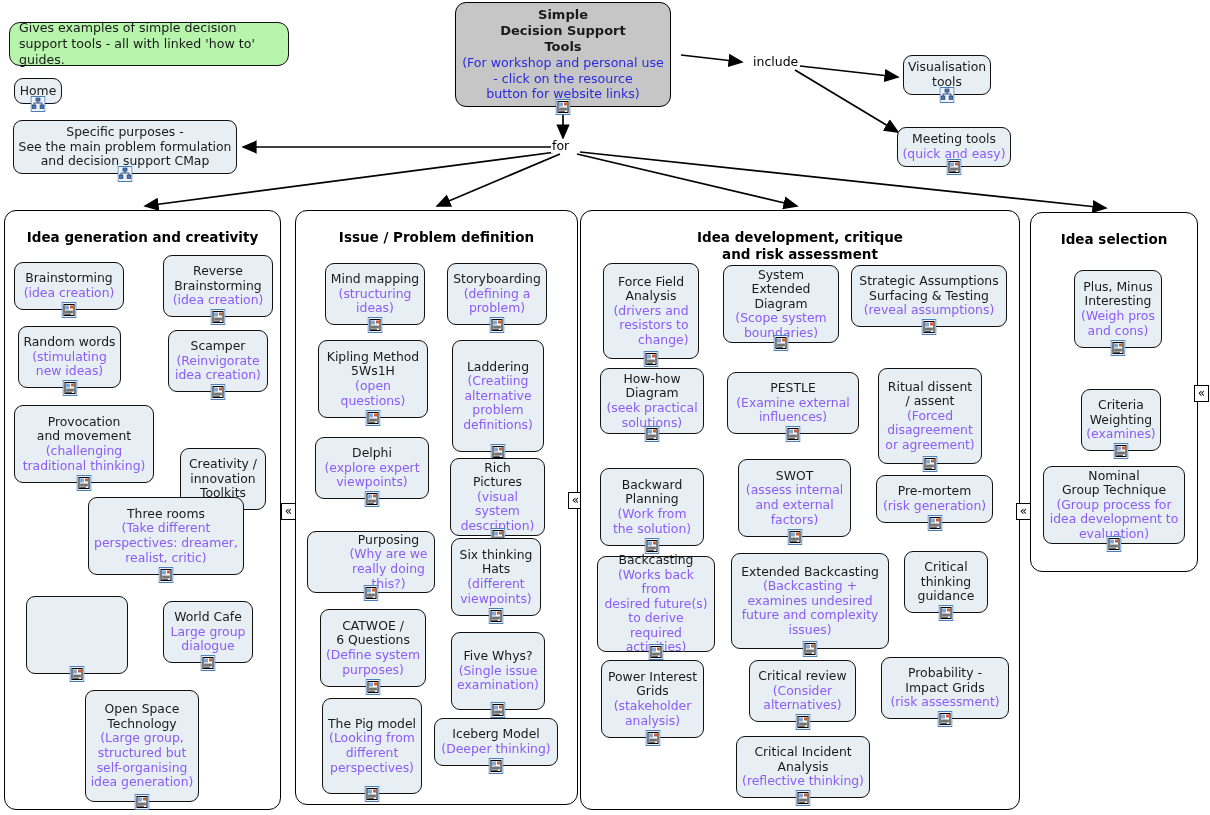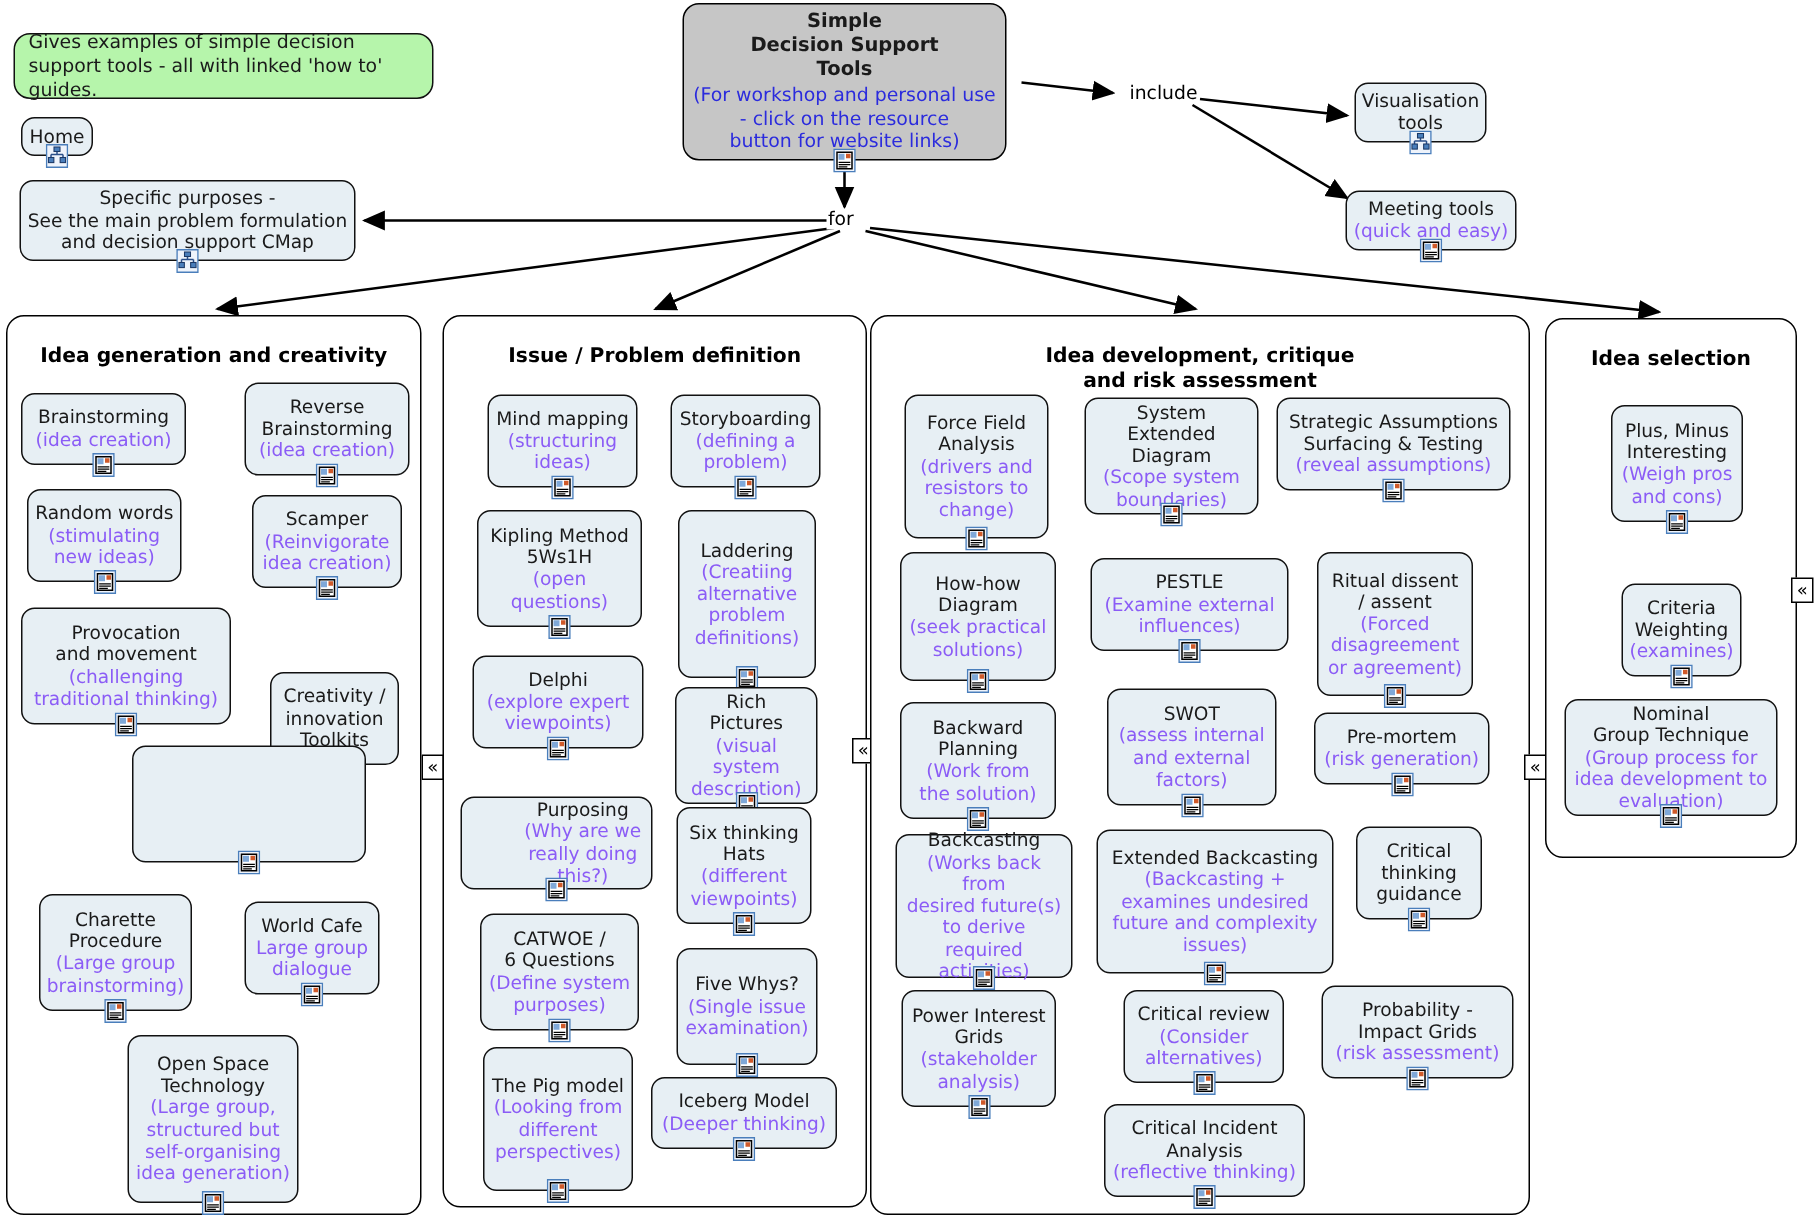--- a/index.html
+++ b/index.html
@@ -344,41 +344,41 @@
             <rect x="8.5" y="3.5" width="3" height="3" fill="#d05a2a"></rect>
             <g stroke="#000" stroke-width="0.8">
               <line x1="3.6" y1="9.2" x2="11.4" y2="9.2"></line>
               <line x1="3.6" y1="10.8" x2="11.4" y2="10.8"></line>
               <line x1="3.6" y1="12.3" x2="9.4" y2="12.3"></line>
             </g>
           </svg>
         </span>
       </div>
       <div class="node" style="left: 88px; top: 497px; width: 156px; height: 78px;">
+        <div>
+          <span class="t" style="white-space: pre-line;">Three rooms</span>
+          <span class="sub" style="white-space: pre-line;">(Take different
+perspectives: dreamer,
+realist, critic)</span>
+        </div>
         <span class="ricon">
           <svg width="15" height="16" viewBox="0 0 15 16">
             <rect x="0.5" y="0.5" width="14" height="15" fill="#eef3fb" stroke="#4a7ebb"></rect>
             <rect x="2.5" y="2.5" width="10" height="11" fill="#ffffff" stroke="#000"></rect>
             <rect x="3.5" y="3.5" width="4" height="4" fill="#7fa8d8"></rect>
             <rect x="8.5" y="3.5" width="3" height="3" fill="#d05a2a"></rect>
             <g stroke="#000" stroke-width="0.8">
               <line x1="3.6" y1="9.2" x2="11.4" y2="9.2"></line>
               <line x1="3.6" y1="10.8" x2="11.4" y2="10.8"></line>
               <line x1="3.6" y1="12.3" x2="9.4" y2="12.3"></line>
             </g>
           </svg>
         </span>
       </div>
       <div class="node" style="left: 26px; top: 596px; width: 102px; height: 78px;">
-        <div>
-          <span class="t" style="white-space: pre-line;">Charette
-Procedure</span>
-          <span class="sub" style="white-space: pre-line;">(Large group
-brainstorming)</span>
-        </div>
         <span class="ricon">
           <svg width="15" height="16" viewBox="0 0 15 16">
             <rect x="0.5" y="0.5" width="14" height="15" fill="#eef3fb" stroke="#4a7ebb"></rect>
             <rect x="2.5" y="2.5" width="10" height="11" fill="#ffffff" stroke="#000"></rect>
             <rect x="3.5" y="3.5" width="4" height="4" fill="#7fa8d8"></rect>
             <rect x="8.5" y="3.5" width="3" height="3" fill="#d05a2a"></rect>
             <g stroke="#000" stroke-width="0.8">
               <line x1="3.6" y1="9.2" x2="11.4" y2="9.2"></line>
               <line x1="3.6" y1="10.8" x2="11.4" y2="10.8"></line>
               <line x1="3.6" y1="12.3" x2="9.4" y2="12.3"></line>
@@ -672,21 +672,21 @@
               <line x1="3.6" y1="10.8" x2="11.4" y2="10.8"></line>
               <line x1="3.6" y1="12.3" x2="9.4" y2="12.3"></line>
             </g>
           </svg>
         </span>
       </div>
       <div class="node" style="left: 603px; top: 263px; width: 96px; height: 96px;">
         <div>
           <span class="t" style="white-space: pre-line;">Force Field
 Analysis</span>
-          <span class="sub" style="white-space: pre-line;">(drivers and
+          <span class="sub" style="white-space: pre-line; text-align: right;">(drivers and
 resistors to
 change)</span>
         </div>
         <span class="ricon">
           <svg width="15" height="16" viewBox="0 0 15 16">
             <rect x="0.5" y="0.5" width="14" height="15" fill="#eef3fb" stroke="#4a7ebb"></rect>
             <rect x="2.5" y="2.5" width="10" height="11" fill="#ffffff" stroke="#000"></rect>
             <rect x="3.5" y="3.5" width="4" height="4" fill="#7fa8d8"></rect>
             <rect x="8.5" y="3.5" width="3" height="3" fill="#d05a2a"></rect>
             <g stroke="#000" stroke-width="0.8">
@@ -731,21 +731,21 @@
             <rect x="3.5" y="3.5" width="4" height="4" fill="#7fa8d8"></rect>
             <rect x="8.5" y="3.5" width="3" height="3" fill="#d05a2a"></rect>
             <g stroke="#000" stroke-width="0.8">
               <line x1="3.6" y1="9.2" x2="11.4" y2="9.2"></line>
               <line x1="3.6" y1="10.8" x2="11.4" y2="10.8"></line>
               <line x1="3.6" y1="12.3" x2="9.4" y2="12.3"></line>
             </g>
           </svg>
         </span>
       </div>
-      <div class="node" style="left: 600px; top: 368px; width: 104px; height: 86px;">
+      <div class="node" style="left: 600px; top: 368px; width: 104px; height: 66px;">
         <div>
           <span class="t" style="white-space: pre-line;">How-how
 Diagram</span>
           <span class="sub" style="white-space: pre-line;">(seek practical
 solutions)</span>
         </div>
         <span class="ricon">
           <svg width="15" height="16" viewBox="0 0 15 16">
             <rect x="0.5" y="0.5" width="14" height="15" fill="#eef3fb" stroke="#4a7ebb"></rect>
             <rect x="2.5" y="2.5" width="10" height="11" fill="#ffffff" stroke="#000"></rect>

